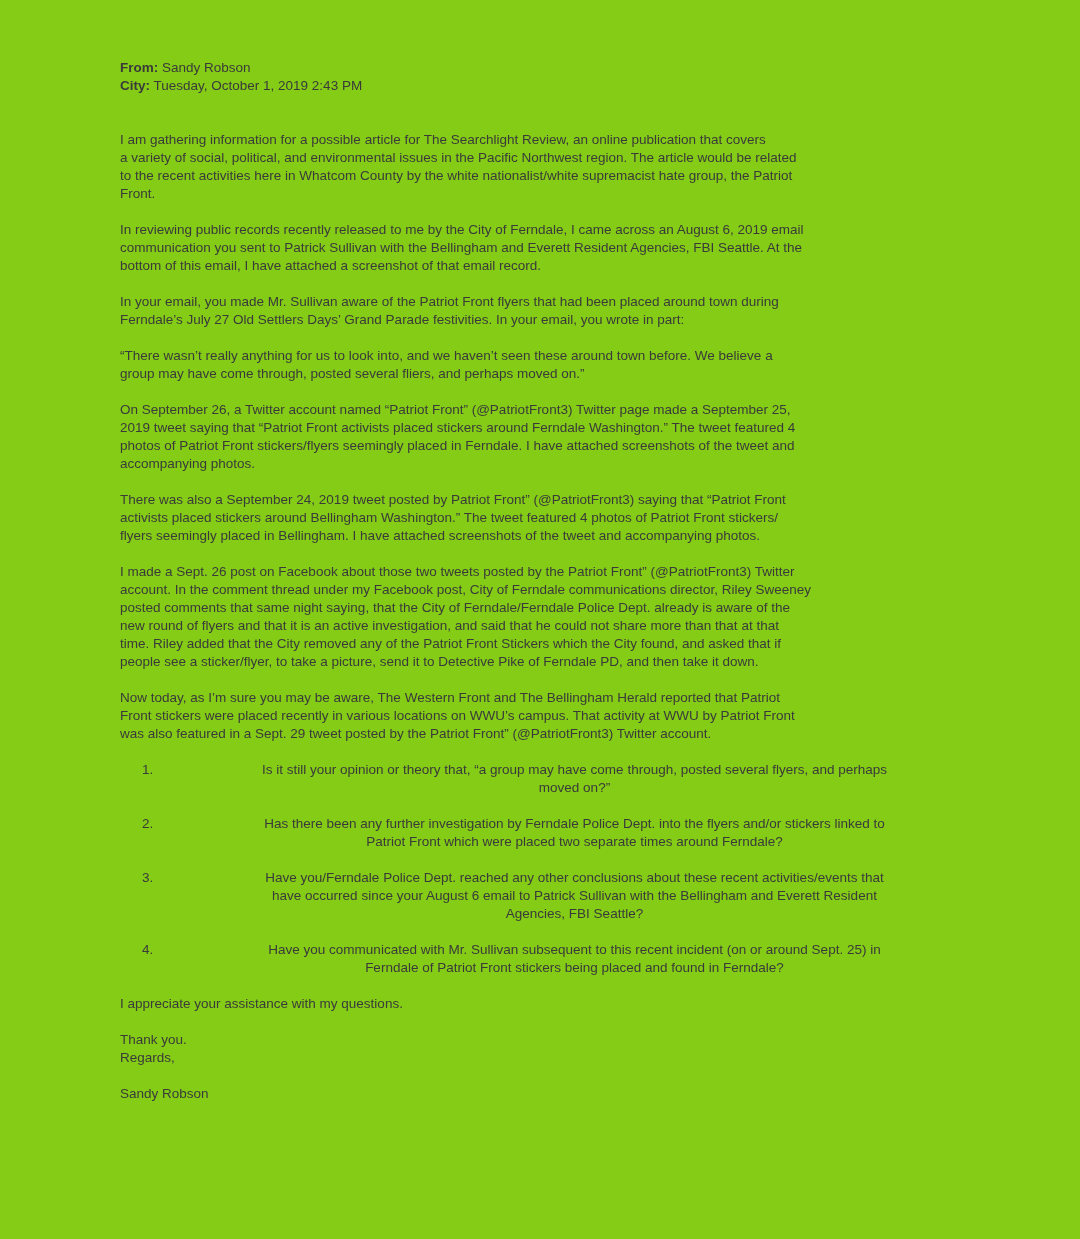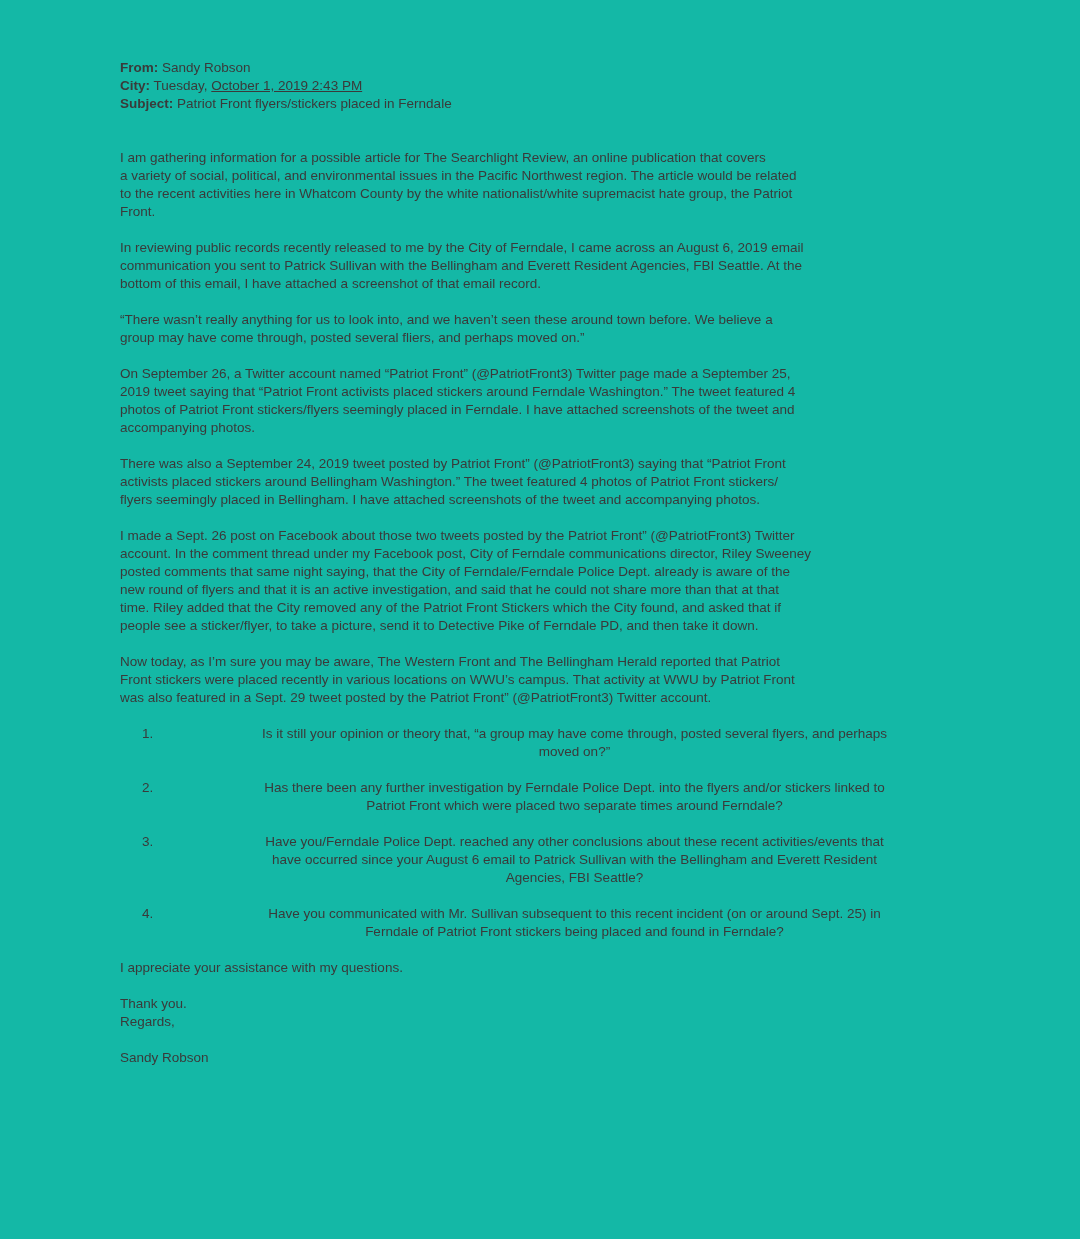--- a/index.html
+++ b/index.html
@@ -1,35 +1,35 @@
 <!DOCTYPE html>
 <html><head>
 <meta charset="utf-8">
 <style>
   html, body { margin: 0; padding: 0; background: #ffffff; }
   .page {
     position: relative;
     width: 1080px;
     height: 1239px;
-    background: #14b8a6;
+    background: #84cc16;
     font-family: "Liberation Sans", "DejaVu Sans", sans-serif;
     font-size: 13.5px;
     line-height: 18px;
     color: #3a3a3a;
     overflow: hidden;
   }
   .content {
     position: absolute;
     left: 120px;
     top: 59px;
     width: 845px;
   }
   .hline { white-space: nowrap; }
   .b { font-weight: bold; }
-  .u { text-decoration: underline; }
+  .u { }
   .redaction {
     display: inline-block;
     width: 212px;
     height: 15px;
     background: #000000;
     vertical-align: middle;
     margin-left: 5px;
     position: relative;
     top: 1px;
   }
@@ -46,33 +46,32 @@
 <div class="page">
   <div class="content">
 
     <div class="header">
       <div class="hline">
         <span class="b">From:</span> <span>Sandy Robson</span>
       </div>
       <div class="hline">
         <span class="b">City:</span> <span>Tuesday, </span><span class="u">October 1, 2019 2:43 PM</span>
       </div>
-      <div class="hline">
-        <span class="b">Subject:</span> <span>Patriot Front flyers/stickers placed in Ferndale</span>
-      </div>
     </div>
 
 
     <div class="para first">I am gathering information for a possible article for The Searchlight Review, an online publication that covers
 a variety of social, political, and environmental issues in the Pacific Northwest region. The article would be related
 to the recent activities here in Whatcom County by the white nationalist/white supremacist hate group, the Patriot
 Front.</div>
     <div class="para">In reviewing public records recently released to me by the City of Ferndale, I came across an August 6, 2019 email
 communication you sent to Patrick Sullivan with the Bellingham and Everett Resident Agencies, FBI Seattle. At the
 bottom of this email, I have attached a screenshot of that email record.</div>
+    <div class="para">In your email, you made Mr. Sullivan aware of the Patriot Front flyers that had been placed around town during
+Ferndale’s July 27 Old Settlers Days’ Grand Parade festivities. In your email, you wrote in part:</div>
     <div class="para">“There wasn’t really anything for us to look into, and we haven’t seen these around town before. We believe a
 group may have come through, posted several fliers, and perhaps moved on.”</div>
     <div class="para">On September 26, a Twitter account named “Patriot Front” (@PatriotFront3) Twitter page made a September 25,
 2019 tweet saying that “Patriot Front activists placed stickers around Ferndale Washington.” The tweet featured 4
 photos of Patriot Front stickers/flyers seemingly placed in Ferndale. I have attached screenshots of the tweet and
 accompanying photos.</div>
     <div class="para">There was also a September 24, 2019 tweet posted by Patriot Front” (@PatriotFront3) saying that “Patriot Front
 activists placed stickers around Bellingham Washington.” The tweet featured 4 photos of Patriot Front stickers/
 flyers seemingly placed in Bellingham. I have attached screenshots of the tweet and accompanying photos.</div>
     <div class="para">I made a Sept. 26 post on Facebook about those two tweets posted by the Patriot Front” (@PatriotFront3) Twitter

